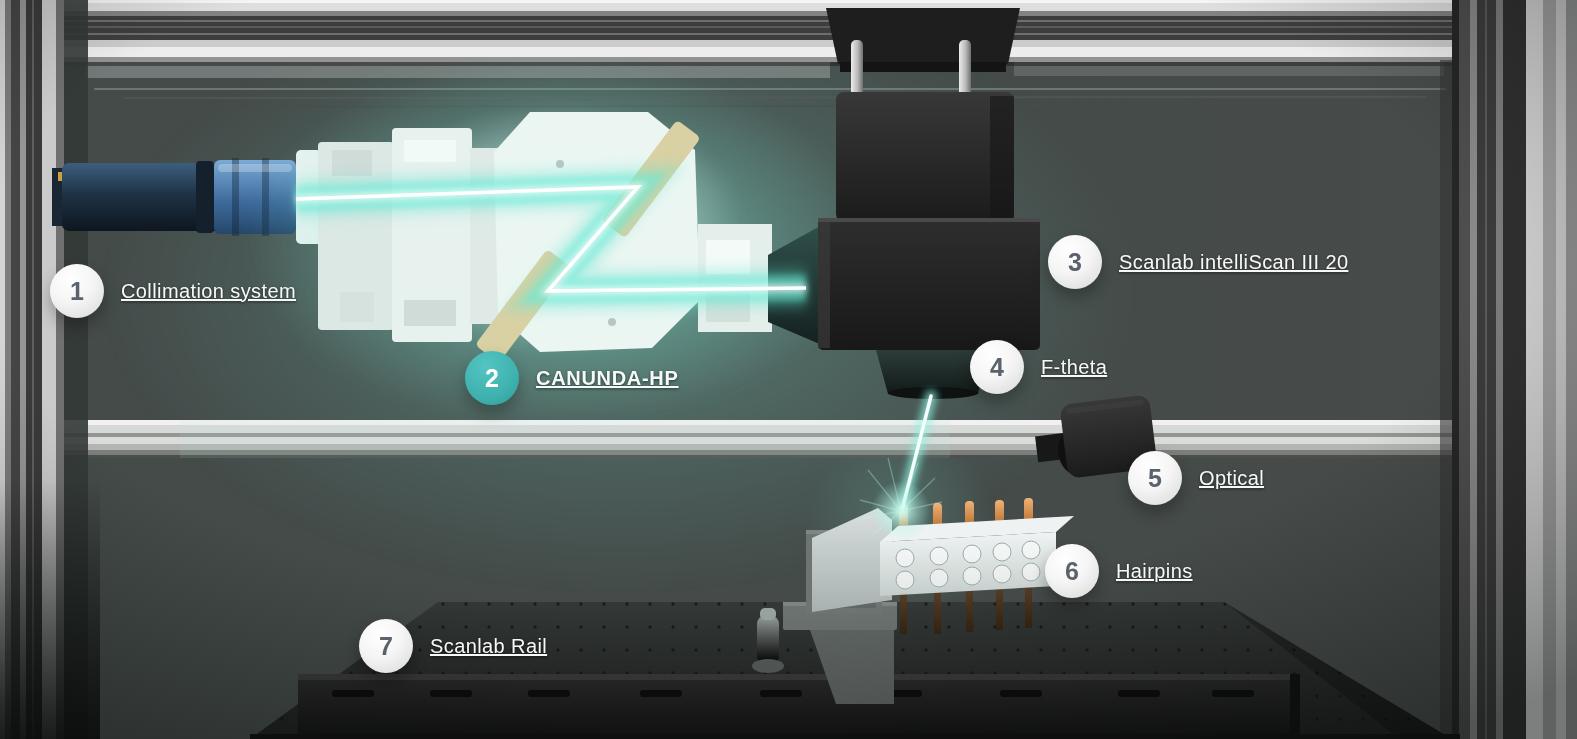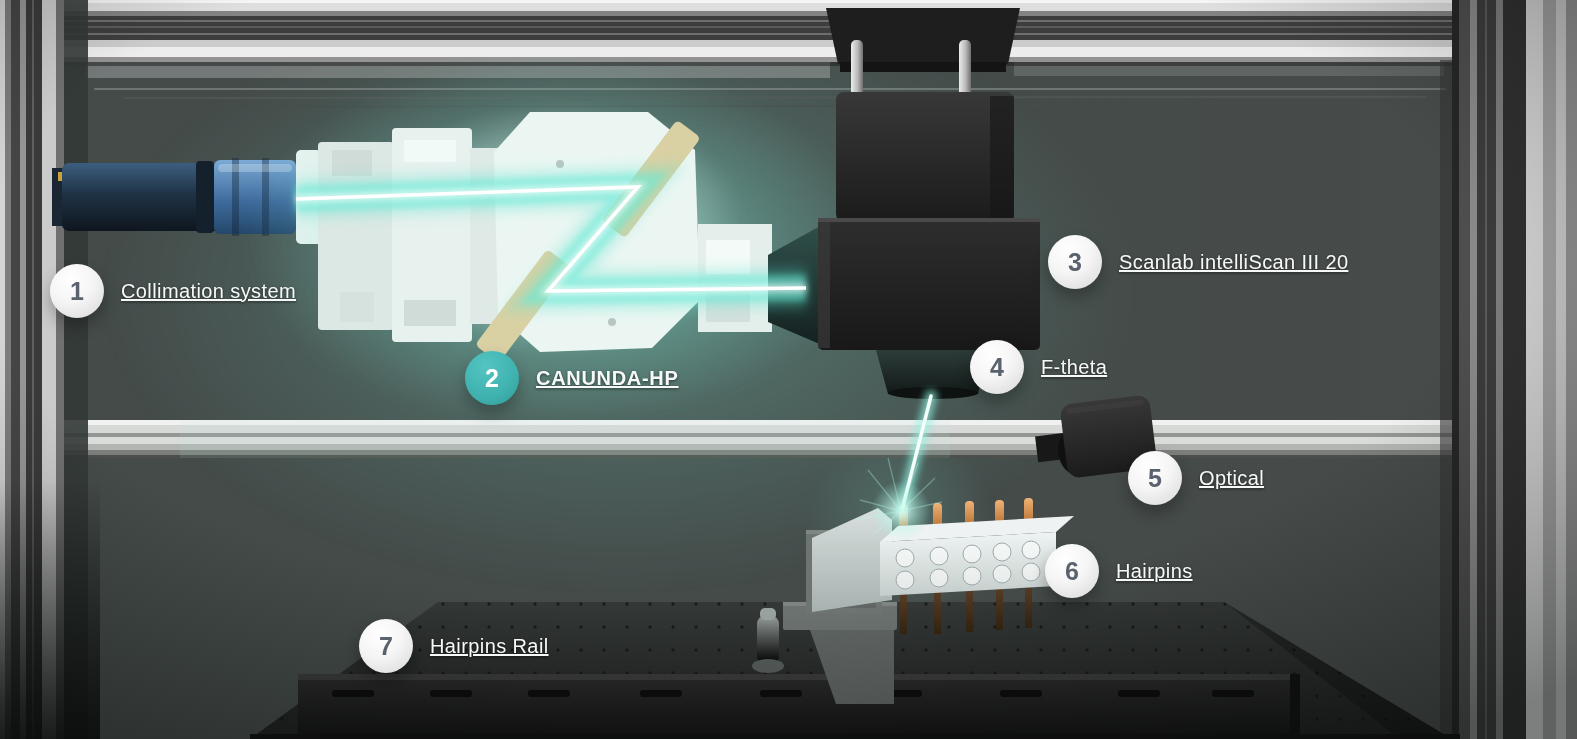--- a/index.html
+++ b/index.html
@@ -382,16 +382,16 @@
 <div class="callout" style="left:1045px;top:571px">
   <div class="badge">
         <span>6</span>
       </div>
   <div class="lbl">Hairpins</div>
 </div>
 <div class="callout" style="left:359px;top:646px">
   <div class="badge">
         <span>7</span>
       </div>
-  <div class="lbl">Hairpins Rail</div>
+  <div class="lbl">Scanlab Rail</div>
 </div>
 
 </div>
 
 </body></html>

